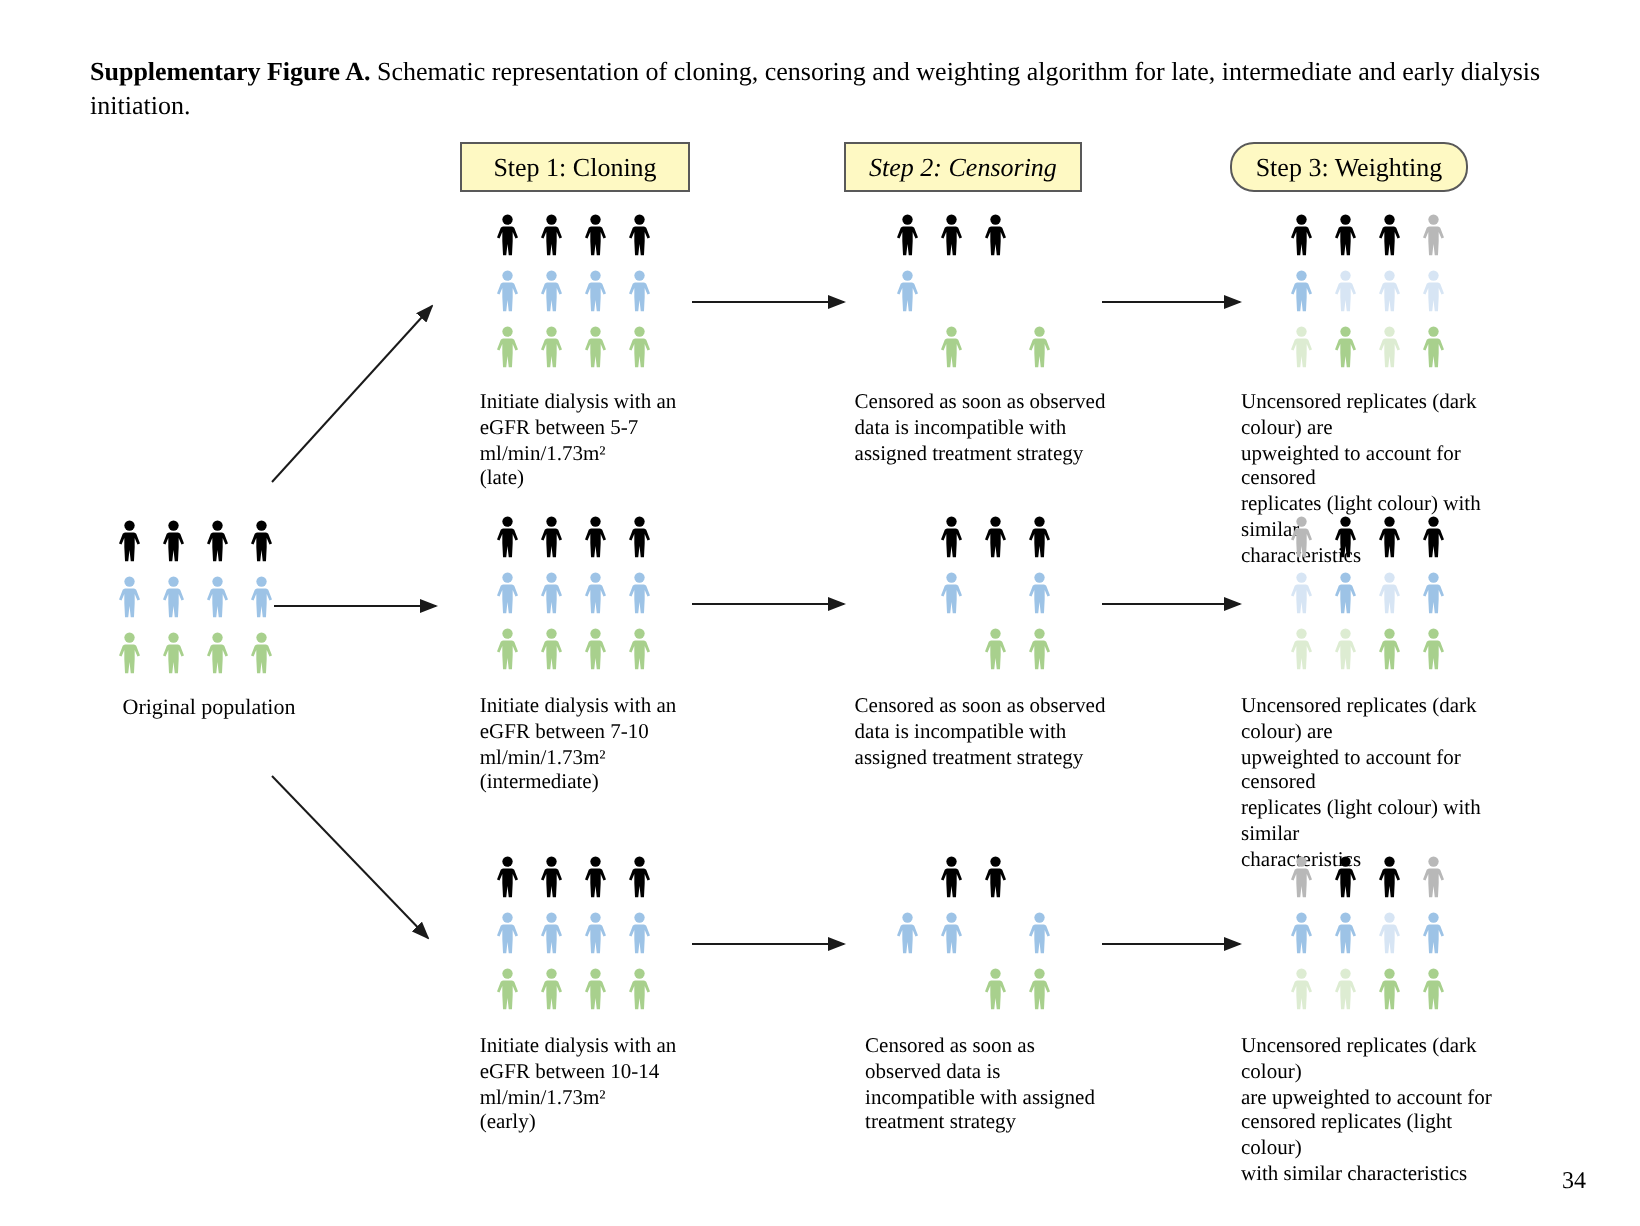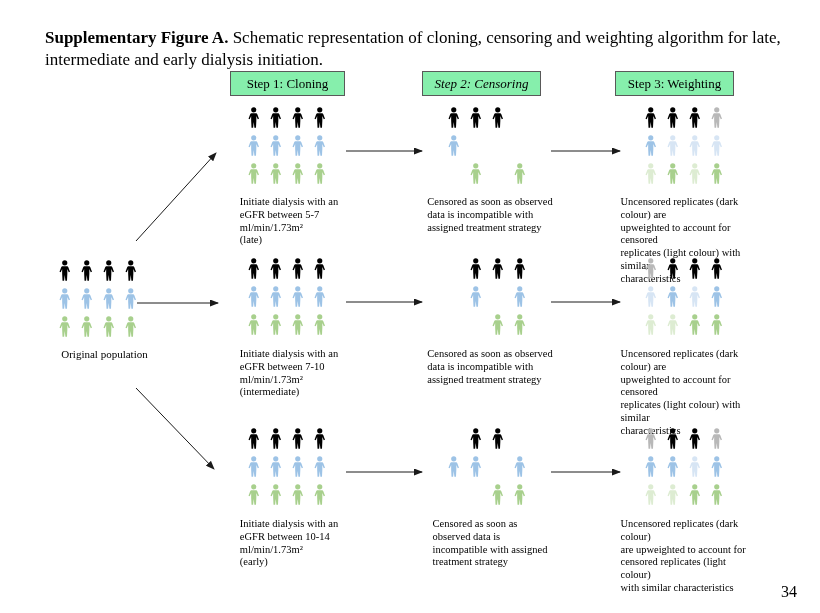--- a/index.html
+++ b/index.html
@@ -1,36 +1,36 @@
 <!DOCTYPE html>
 <html><head>
 <meta charset="utf-8">
 <style>
   html,body { margin:0; padding:0; background:#fff; }
   .page {
     position:relative; width:820px; height:613px; background:#ffffff;
     font-family:"Liberation Serif", serif; color:#000; overflow:hidden;
   }
   .abs { position:absolute; }
-  .title { font-size:17px; line-height:1.32; }
+  .title { font-size:13px; line-height:1.32; }
   .title b { font-weight:bold; }
   .step-box {
-    border:1.5px solid #595959; background:#86efac; height:23px;
+    border:1.5px solid #595959; background:#fef9c3; height:23px;
     display:flex; align-items:center; justify-content:center;
     font-size:13px;
   }
   .p-grid { display:flex; flex-direction:column; gap:7px; }
   .p-row { display:flex; height:21px; }
   .p-slot { width:22px; height:21px; display:flex; justify-content:center; align-items:flex-start; }
   .caption {
     font-size:10.5px; line-height:1.22; text-align:left;
     white-space:pre-line; transform:translateX(-50%);
   }
   .orig-label { font-size:11px; transform:translateX(-50%);padding-left:11px; }
-  .page-num { font-size:16px; }
+  .page-num { font-size:12px; }
   svg.overlay { position:absolute; left:0; top:0; pointer-events:none; }
 </style>
 </head>
 <body>
 
 <div class="page">
 
   <svg class="overlay" width="820" height="613" viewBox="0 0 820 613">
     <defs>
       <marker id="ah" markerWidth="9" markerHeight="7" refX="8" refY="3.5" orient="auto">
@@ -52,21 +52,21 @@
   <div class="abs title" style="left:45px; top:27px; width:738px;">
     <b>Supplementary Figure A.</b><span> Schematic representation of cloning, censoring and weighting algorithm for late, intermediate and early dialysis initiation.</span>
   </div>
 
   <div class="abs step-box" style="left:230px; top:71px; width:113px;">
     <span>Step 1: Cloning</span>
   </div>
   <div class="abs step-box" style="left:422px; top:71px; width:117px;font-style:italic;">
     <span>Step 2: Censoring</span>
   </div>
-  <div class="abs step-box" style="left:615px; top:71px; width:117px;">
+  <div class="abs step-box" style="left:615px; top:71px; width:117px;border-radius:12px;">
     <span>Step 3: Weighting</span>
   </div>
 
   <div class="abs p-grid" style="left:54px; top:260px;">
       <div class="p-row">
         <span class="p-slot">
           <svg viewBox="0 0 22 30" width="15.5" height="21">
             <circle cx="11" cy="4" r="3.7" fill="#000000"></circle>
             <path fill="#000000" d="M8 9 L14 9 C15.1 9 15.8 9.7 16.1 10.5 L18.5 16.8 L16.7 17.5 L14.7 12.8 L14.7 19.5 L14.2 29.5 L11.9 29.5 L11 21.5 L10.1 29.5 L7.8 29.5 L7.3 19.5 L7.3 12.8 L5.3 17.5 L3.5 16.8 L5.9 10.5 C6.2 9.7 6.9 9 8 9 Z"></path>
           </svg>

